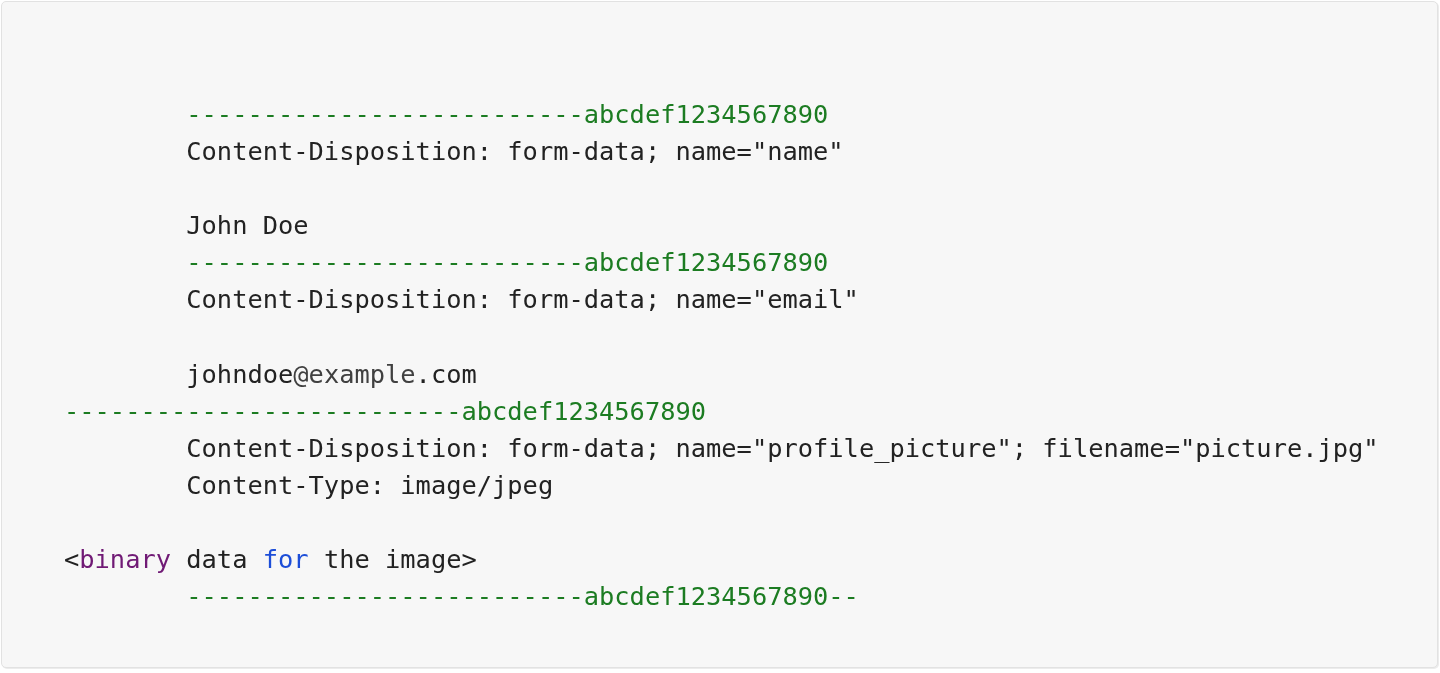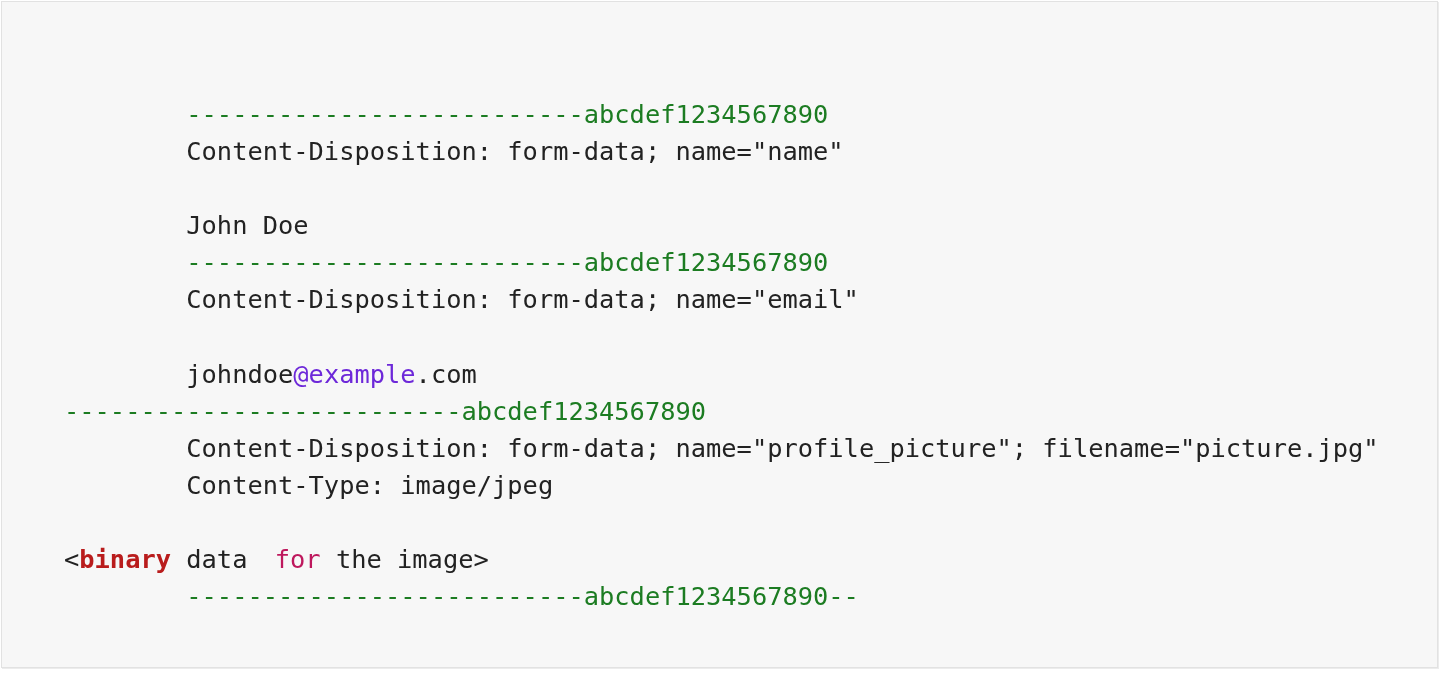--- a/index.html
+++ b/index.html
@@ -1,33 +1,33 @@
 <!DOCTYPE html>
 <html><head>
 <meta charset="utf-8">
 <style>
   html, body { margin: 0; padding: 0; background: #ffffff; }
   body { width: 1440px; height: 673px; position: relative; overflow: hidden; }
   .code-box {
     position: absolute; left: 1px; top: 1px; width: 1435px; height: 665px;
-    background: #f7f7f7; border: 1px solid #e2e2e2; border-radius: 0;
+    background: #f7f7f7; border: 1px solid #e2e2e2; border-radius: 5px;
     box-shadow: 1px 1px 0 #ececec;
   }
   .code {
     position: absolute; left: 62px; top: 94px; margin: 0;
     font-family: "DejaVu Sans Mono", "Liberation Mono", monospace;
     font-size: 25.4px; letter-spacing: 0px;
     line-height: 37.1px; color: #222222; white-space: pre;
     transform-origin: 0 0; transform: scaleX(1.0);
   }
   .line { display: block; height: 37.1px; }
   .boundary { color: #1c7c22; }
-  .at { color: #6d28d9; }
-  .kw-type { color: #b91c1c; font-weight: bold; }
-  .kw-for { color: #be185d; margin-left: 12px; }
+  .at { color: #404040; }
+  .kw-type { color: #701a75; }
+  .kw-for { color: #1d4ed8; }
   .watermark {
     position: absolute; right: 36px; bottom: 36px;
     font-family: "DejaVu Sans", sans-serif; font-size: 40px; color: #dcdcdc;
     letter-spacing: 2px;
     text-shadow: 2px 2px 0 #a9a9a9;
   }
 </style>
 </head>
 <body>
 

